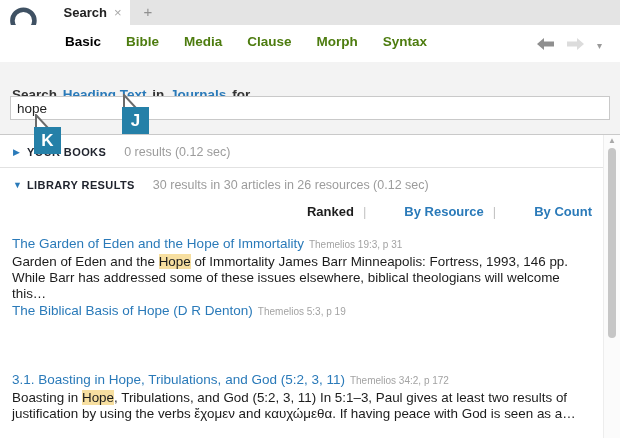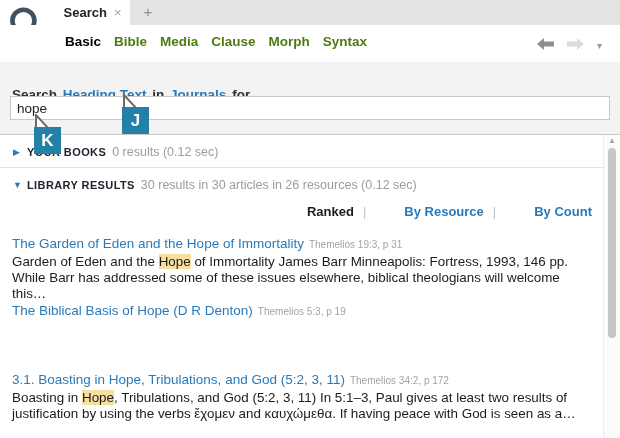--- a/index.html
+++ b/index.html
@@ -15,36 +15,36 @@
   .tab-active .tab-label{font-size:13px;font-weight:bold;color:#222;}
   .tab-close{color:#a8a8a8;font-size:13px;line-height:1;cursor:default;}
   .tab-plus{position:absolute;left:138px;top:2px;width:20px;height:20px;color:#8f8f8f;font-size:15px;text-align:center;line-height:20px;}
   
   .icon-zone{position:absolute;left:0;top:0;width:55px;height:62px;background:#fff;}
   .magnifier{position:absolute;left:6px;top:5px;}
   .panel-caret{position:absolute;left:33px;top:49px;font-size:9px;color:#8f8f8f;}
   .subtab-caret{position:absolute;left:76px;top:47px;font-size:9px;color:#d6d6d6;}
   
   .toolbar{position:absolute;left:0;top:25px;width:620px;height:37px;background:#fff;}
-  .subtabs{position:absolute;left:65px;top:9px;display:flex;gap:13px;}
+  .subtabs{position:absolute;left:65px;top:9px;display:flex;gap:25px;}
   .subtab{font-size:13.5px;font-weight:bold;color:#4d7c0f;cursor:default;}
   .subtab.active{color:#000;}
   .nav-arrows{position:absolute;right:18px;top:11px;display:flex;align-items:center;gap:13px;}
   .nav-caret{font-size:10px;color:#9a9a9a;}
   
   .criteria{position:absolute;left:0;top:62px;width:620px;height:73px;background:#f3f3f3;border-bottom:1px solid #c9c9c9;box-sizing:border-box;}
   .criteria-line{position:absolute;left:12px;top:25px;font-size:13.5px;font-weight:bold;color:#333;}
   .crit-link{color:#2a7ab9;font-weight:bold;text-decoration:none;border-bottom:1px dashed #5f9cc9;padding-bottom:1px;position:relative;margin:0 2px;}
   .crit-link .link-caret{position:absolute;right:-4px;bottom:-7px;font-size:8px;color:#2a7ab9;}
   .query{position:absolute;left:10px;top:34px;width:586px;height:22px;border:1px solid #c9c9c9;background:#fff;font-family:inherit;font-size:13.5px;color:#222;padding:0 6px;outline:none;}
   
   .section-row{position:absolute;left:0;width:600px;height:22px;display:flex;align-items:center;}
   .section-tri{width:14px;margin-left:13px;font-size:9px;color:#2a7ab9;flex:none;}
   .section-label{font-size:11px;font-weight:bold;color:#20242e;letter-spacing:.4px;}
-  .section-summary{font-size:12.5px;color:#9c9c9c;margin-left:6px;}
+  .section-summary{font-size:12.5px;color:#9c9c9c;margin-left:18px;}
   .rule{position:absolute;left:0;width:620px;height:0;border-top:1px solid #e2e2e2;}
   
   .sort-row{position:absolute;top:204px;right:28px;display:flex;align-items:center;gap:9px;font-size:13px;}
   .sort-opt{color:#2a7ab9;font-weight:bold;cursor:default;padding-left:29px;}
   .sort-opt.active{color:#1c1c1c;}
   .sort-sep{color:#c4c4c4;font-weight:normal;}
   
   .result{position:absolute;left:12px;width:580px;}
   .result-titleline{font-size:13.5px;line-height:16px;white-space:nowrap;}
   .result-title{color:#2a7ab9;font-weight:normal;cursor:default;text-align:right;}

